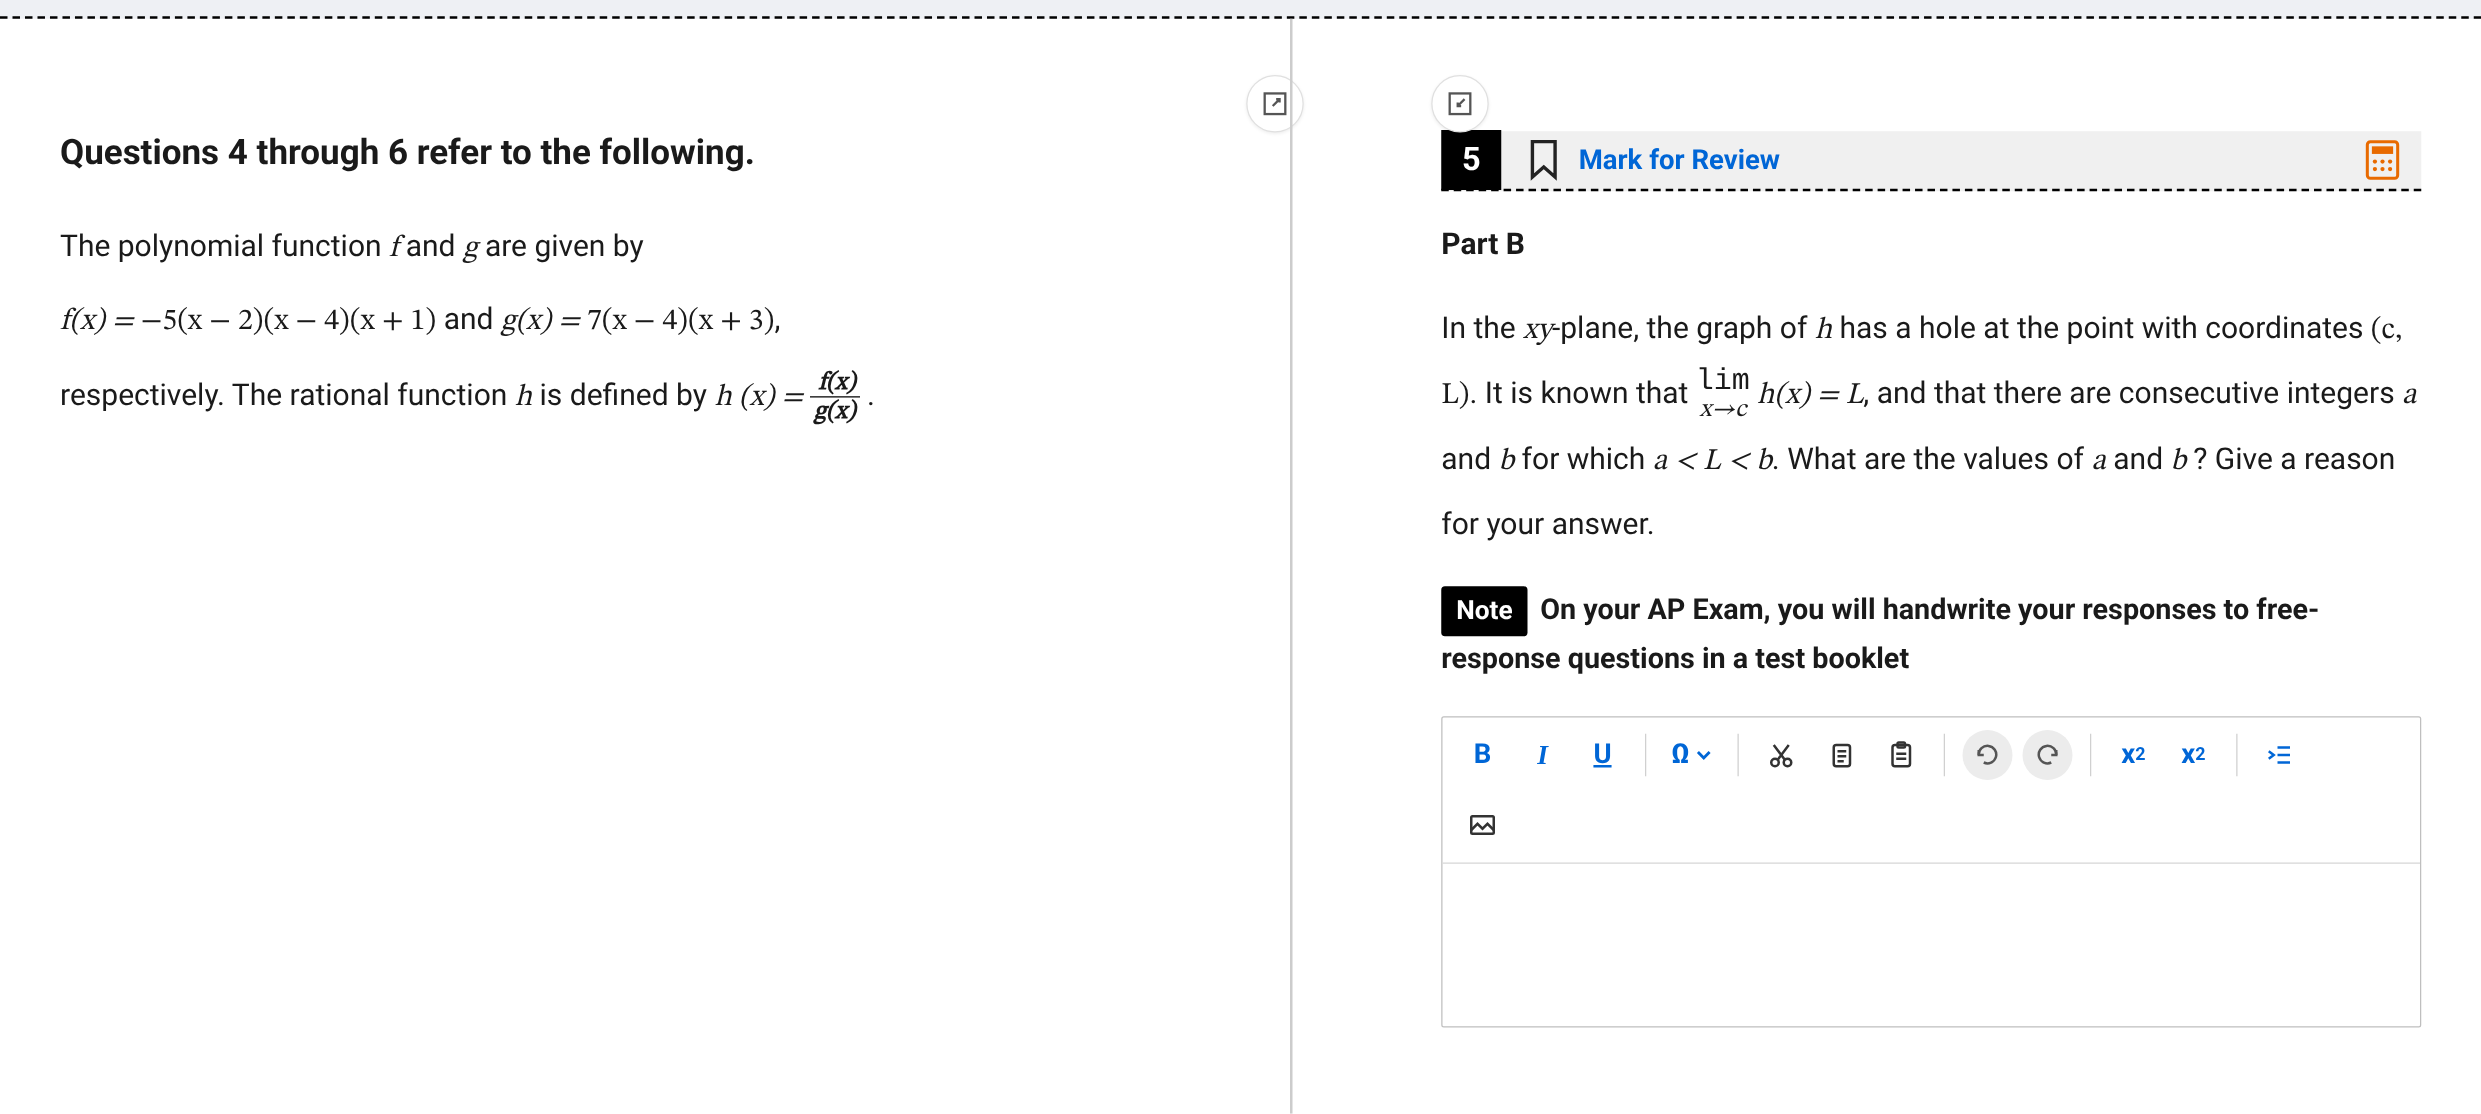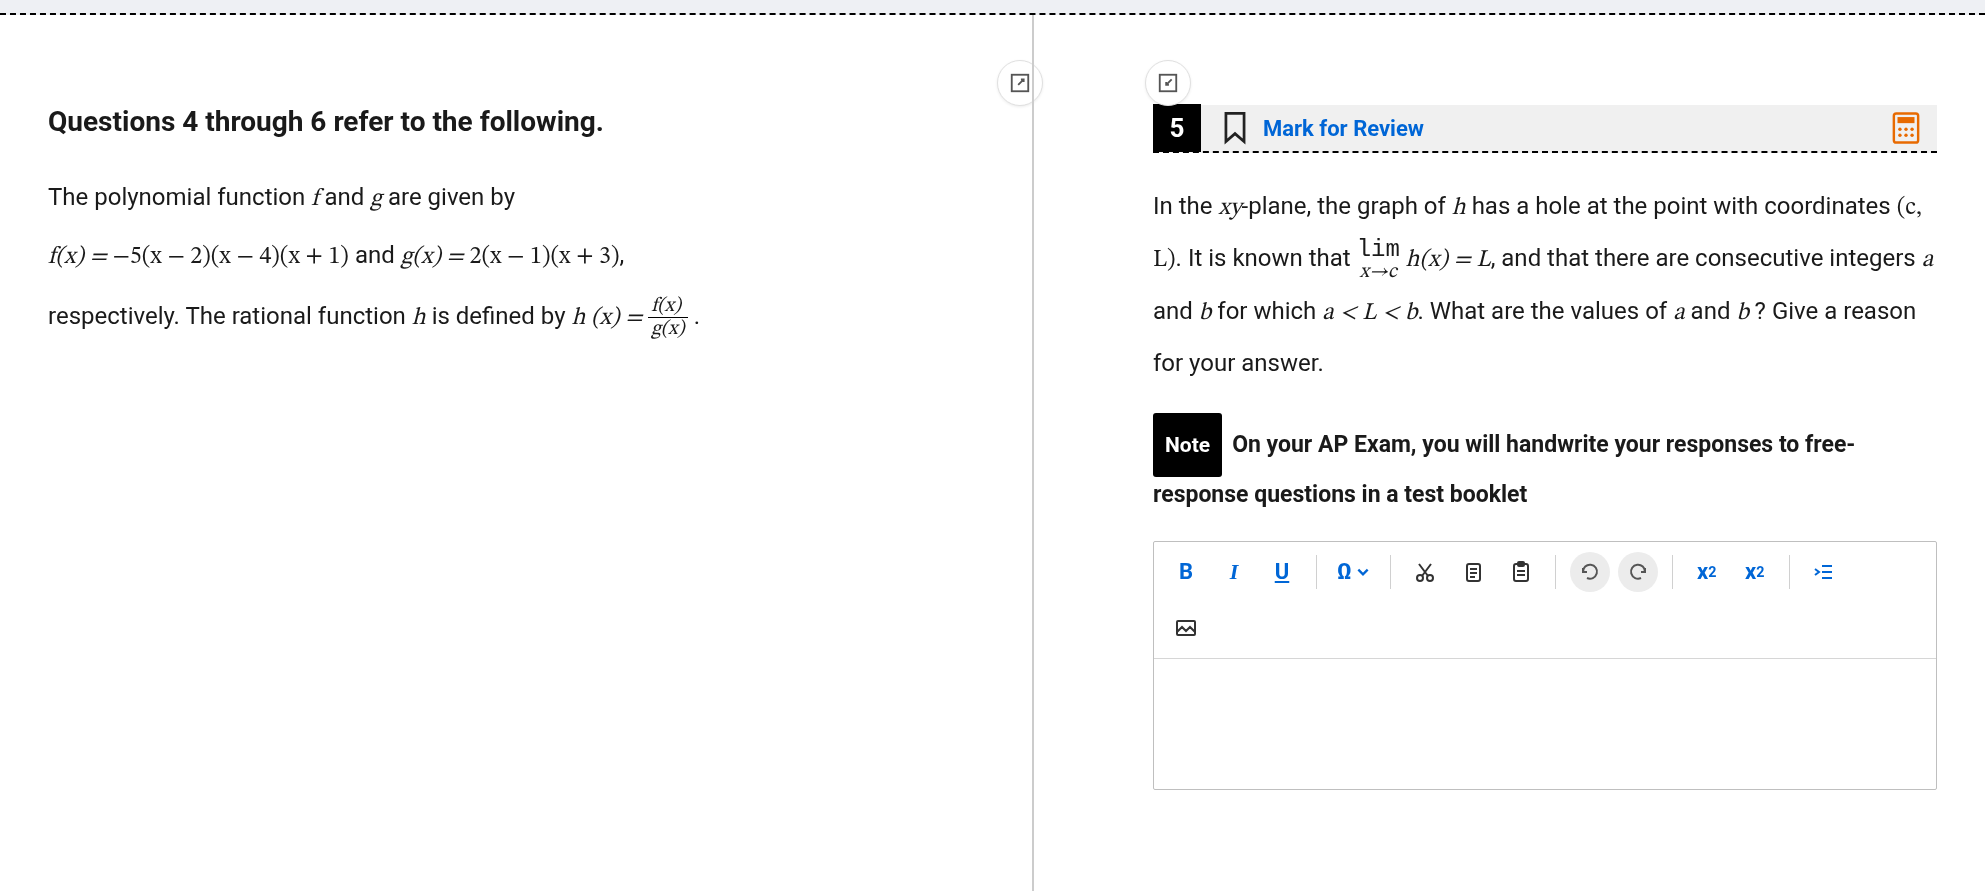--- a/index.html
+++ b/index.html
@@ -59,21 +59,21 @@
     font-weight: 700;
     margin-bottom: 40px;
   }
   .body-text {
     font-size: 24px;
     line-height: 1.6;
     margin-bottom: 18px;
   }
   .math { font-family: "STIX Two Math","Cambria Math","Times New Roman",serif; font-style: italic; }
   .mathup { font-family: "STIX Two Math","Cambria Math","Times New Roman",serif; font-style: normal; text-align: center; }
-  .frac { display: inline-block; vertical-align: middle; text-align: left; font-size: 20px; line-height: 1.1; }
+  .frac { display: inline-block; vertical-align: middle; text-align: right; font-size: 20px; line-height: 1.1; font-weight: bold; }
   .frac .num { display: block; border-bottom: 1px solid #000; padding: 0 3px; }
   .frac .den { display: block; padding: 0 3px; }
   .lim { display: inline-block; vertical-align: middle; text-align: center; line-height: 1.05; }
   .lim .top { display:block; font-family:Liberation Mono, monospace; }
   .lim .bot { display:block; font-size: 20px; font-family:"STIX Two Math","Cambria Math",serif; font-style: italic; }
 
   .q-header {
     display: flex;
     align-items: center;
     background: #f0f0f0;
@@ -115,21 +115,21 @@
   .qtext {
     font-size: 24px;
     line-height: 2.1;
     margin-bottom: 24px;
   }
   .note-row { font-size: 23px; font-weight: 700; line-height: 1.55; margin-bottom: 28px; }
   .note-badge {
     display: inline-block;
     background: #000;
     color: #fff;
-    padding: 16px 12px;
+    padding: 4px 12px;
     border-radius: 3px;
     font-weight: 700;
     margin-right: 10px;
     font-size: 21px;
   }
   .editor {
     border: 1px solid #bfbfbf;
     border-radius: 2px;
   }
   .toolbar {
@@ -181,21 +181,21 @@
       </svg>
     </div>
 
     <h2 class="stimulus-heading">Questions 4 through 6 refer to the following.</h2>
 
     <p class="body-text">
       <span>The polynomial function </span><span class="math">f</span><span> and </span><span class="math">g</span><span> are given by</span>
     </p>
 
     <p class="body-text">
-      <span class="math">f(x) = </span><span class="mathup">−5(x − 2)(x − 4)(x + 1)</span><span> and </span><span class="math">g(x) = </span><span class="mathup">2(x − 1)(x + 3)</span><span>,</span>
+      <span class="math">f(x) = </span><span class="mathup">−5(x − 2)(x − 4)(x + 1)</span><span> and </span><span class="math">g(x) = </span><span class="mathup">7(x − 4)(x + 3)</span><span>,</span>
     </p>
 
     <p class="body-text">
       <span>respectively. The rational function </span><span class="math">h</span><span> is defined by </span><span class="math">h (x) = </span><span class="frac"><span class="num math">f(x)</span><span class="den math">g(x)</span></span><span> .</span>
     </p>
   </div>
 
   <div class="divider"></div>
 
   <div class="right-pane">
@@ -217,20 +217,21 @@
         <rect x="5" y="5" width="14" height="5" fill="#e86a00"></rect>
         <circle cx="7" cy="15" r="1.4" fill="#e86a00"></circle>
           <circle cx="12" cy="15" r="1.4" fill="#e86a00"></circle>
           <circle cx="17" cy="15" r="1.4" fill="#e86a00"></circle>
         <circle cx="7" cy="20" r="1.4" fill="#e86a00"></circle>
           <circle cx="12" cy="20" r="1.4" fill="#e86a00"></circle>
           <circle cx="17" cy="20" r="1.4" fill="#e86a00"></circle>
       </svg>
     </div>
 
+    <div class="part-label">Part B</div>
 
     <p class="qtext">
       <span>In the </span><span class="math">xy</span><span>-plane, the graph of </span><span class="math">h</span><span> has a hole at the point with coordinates </span><span class="mathup">(c, L)</span><span>. It is known that </span><span class="lim"><span class="top">lim</span><span class="bot">x→c</span></span><span class="math"> h(x) = L</span><span>, and that there are consecutive integers </span><span class="math">a</span><span> and </span><span class="math">b</span><span> for which </span><span class="math">a &lt; L &lt; b</span><span>. What are the values of </span><span class="math">a</span><span> and </span><span class="math">b </span><span>? Give a reason for your answer.</span>
     </p>
 
     <p class="note-row">
       <span class="note-badge">Note</span><span>On your AP Exam, you will handwrite your responses to free-response questions in a test booklet</span>
     </p>
 
     <div class="editor">

